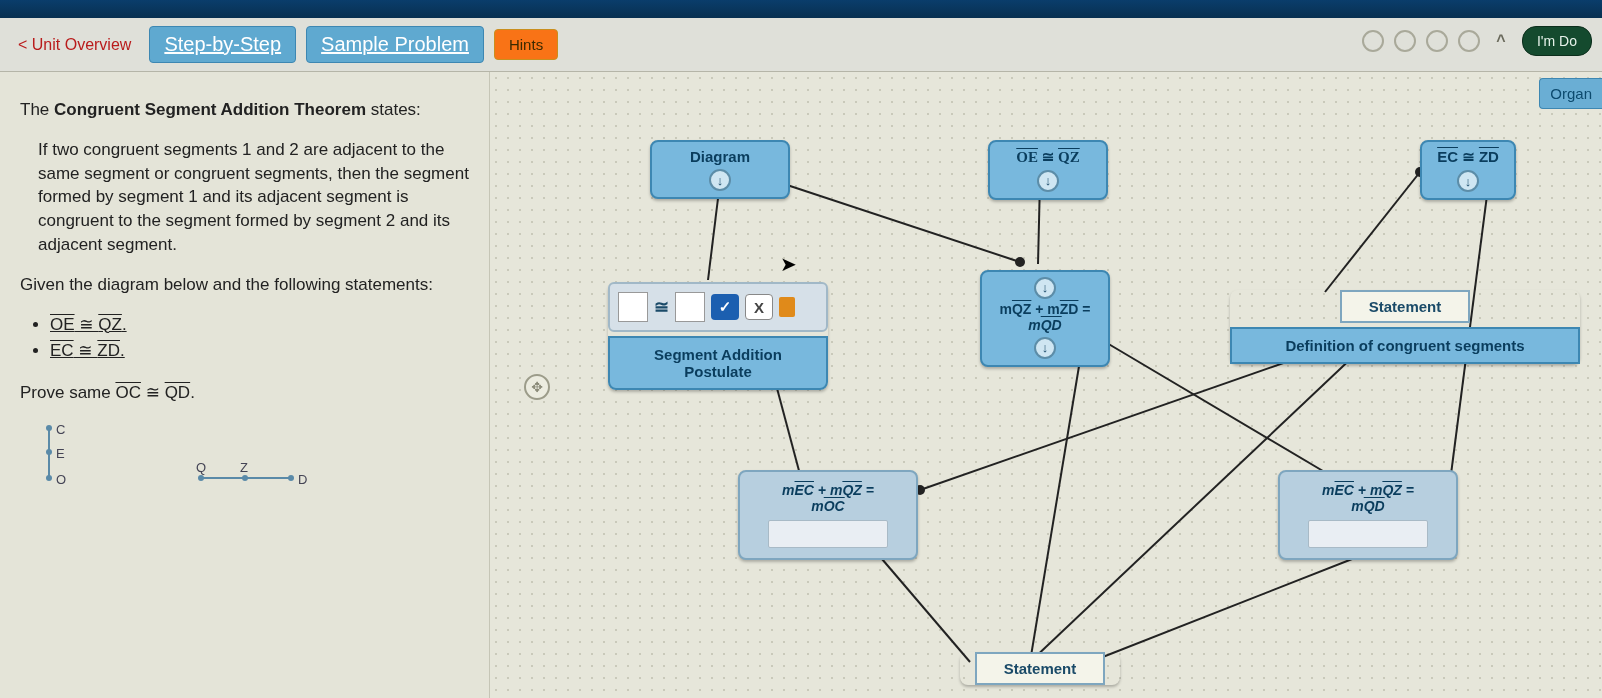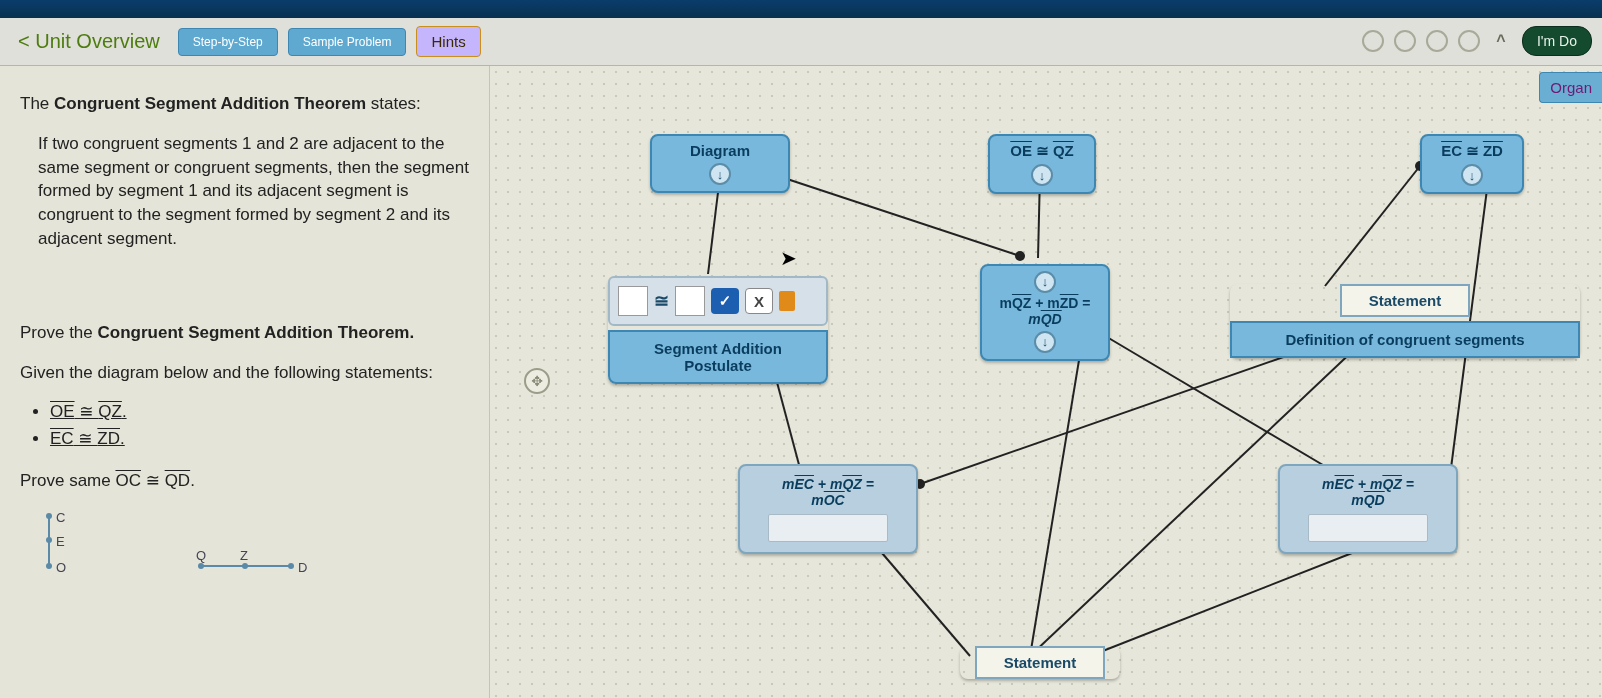--- a/index.html
+++ b/index.html
@@ -1,33 +1,33 @@
 <!DOCTYPE html>
 <html><head>
 <meta charset="utf-8">
 <style>
 * { box-sizing: border-box; margin: 0; padding: 0; }
 body { font-family: "Segoe UI", Arial, sans-serif; background: #e8e8dc; width: 1602px; height: 698px; overflow: hidden; position: relative; }
 .topbar { background: linear-gradient(#0a3d6b,#083050); height: 18px; width: 100%; }
 .toolbar { background: #dfe0d9; padding: 8px 10px; display: flex; align-items: center; gap: 10px; border-bottom: 1px solid #b5b5a8; position: relative; }
-.tb-link { color: #4d7c0f; font-size: 20px; cursor: pointer; padding: 4px 8px; }
-.tb-btn { background: #5fa9d0; color: #fff; border: 1px solid #3d87b2; border-radius: 4px; padding: 6px 14px; font-size: 12px; cursor: pointer; }
-.tb-hints { background: #c4b5fd; color: #3a2a00; border: 1px solid #c98f1e; border-radius: 4px; padding: 6px 14px; font-size: 15px; cursor: pointer; }
+.tb-link { color: #b91c1c; font-size: 16px; cursor: pointer; padding: 4px 8px; }
+.tb-btn { background: #5fa9d0; color: #fff; border: 1px solid #3d87b2; border-radius: 4px; padding: 6px 14px; font-size: 20px; cursor: pointer; text-decoration: underline; }
+.tb-hints { background: #f97316; color: #3a2a00; border: 1px solid #c98f1e; border-radius: 4px; padding: 6px 14px; font-size: 15px; cursor: pointer; }
 .tb-right { position: absolute; right: 10px; top: 8px; display: flex; align-items: center; gap: 10px; }
 .circle { width: 22px; height: 22px; border: 2px solid #a9a99a; border-radius: 50%; }
 .chev { width: 22px; height: 22px; display: flex; align-items: center; justify-content: center; color: #6a6a5c; font-weight: bold; cursor: pointer; }
 .done-btn { background: #144a2e; color: #e6f2ea; border-radius: 14px; padding: 6px 14px; font-size: 14px; cursor: pointer; border: 1px solid #0c2e1c;}
 .main { display: flex; height: calc(100% - 18px - 48px); }
 .left { width: 490px; padding: 10px 20px 10px 20px; background: #e4e4d8; border-right: 1px solid #c5c5b6; font-size: 17px; color: #222; line-height: 1.4; }
 .left p { margin: 16px 0; }
 .left ul { margin: 4px 0 4px 30px; text-decoration: underline; }
 .left li { margin: 3px 0; }
 .over { text-decoration: overline; }
 .canvas { flex: 1; position: relative; background: #e6e6da; background-image: radial-gradient(#c9c9ba 1px, transparent 1px); background-size: 12px 12px; }
-.org-btn { position: absolute; right: 0; top: 6px; background: #6aaed4; color: #701a75; padding: 6px 10px; border-radius: 4px 0 0 4px; font-size: 15px; cursor: pointer; border:1px solid #3d87b2; border-right:none;}
+.org-btn { position: absolute; right: 0; top: 6px; background: #6aaed4; color: #0c4a6e; padding: 6px 10px; border-radius: 4px 0 0 4px; font-size: 15px; cursor: pointer; border:1px solid #3d87b2; border-right:none;}
 .move-icon { position: absolute; left: 34px; top: 302px; width: 26px; height: 26px; border: 2px solid #9c9c8a; border-radius: 50%; background: #ecece0; display:flex; align-items:center; justify-content:center; color:#8a8a78; font-size:14px; cursor: grab;}
 .node { position: absolute; border-radius: 8px; text-align: center; font-size: 15px; font-weight: 600; color: #0a3d5d; box-shadow: 0 2px 3px rgba(0,0,0,.25); }
 .node-dark { background: #78b8dd; border: 2px solid #3d87b2; padding: 6px 14px; }
 .node-light { background: #b7cfdf; border: 2px solid #7ea6bf; padding: 10px 14px; }
 .node-white { background: #f4f4ea; border: 2px solid #7ea6bf; padding: 6px 14px; font-weight:600; color:#1a4a68;}
 .port { width: 22px; height: 22px; background: #cfe6f2; border: 2px solid #5c8da8; border-radius: 50%; display: inline-flex; align-items: center; justify-content: center; font-size: 13px; color: #1a4a68; margin-top: 4px; }
 .node-inputbox { background:#d6e0e8; border:2px solid #a1b8c7; border-radius:6px; padding:8px; display:flex; align-items:center; gap:6px; }
 .sq { width:30px; height:30px; background:#fff; border:1px solid #999; }
 .cong { font-size:18px; color:#1a4a68; }
 .chk { width:28px; height:26px; background:#1c5fb0; color:#fff; border-radius:4px; display:flex; align-items:center; justify-content:center; font-weight:bold; cursor:pointer; }
@@ -61,23 +61,20 @@
     <span class="done-btn">I'm Do</span>
   </div>
 </div>
 
 <div class="main">
   <div class="left">
     <p>
       <span>The </span><b>Congruent Segment Addition Theorem</b><span> states:</span>
     </p>
     <p style="margin-left:18px; margin-top:8px;">If two congruent segments 1 and 2 are adjacent to the same segment or congruent segments, then the segment formed by segment 1 and its adjacent segment is congruent to the segment formed by segment 2 and its adjacent segment.</p>
-    <p style="margin-top:70px;">
-      <span>Prove the </span><b>Congruent Segment Addition Theorem.</b>
-    </p>
     <p style="margin-top:6px;">Given the diagram below and the following statements:</p>
     <ul>
       <li><span class="over">OE</span><span> ≅ </span><span class="over">QZ</span><span>.</span></li>
       <li><span class="over">EC</span><span> ≅ </span><span class="over">ZD</span><span>.</span></li>
     </ul>
     <p style="margin-top:18px;">
       <span>Prove same </span><span class="over">OC</span><span> ≅ </span><span class="over">QD</span><span>.</span>
     </p>
     <div class="geom">
       <div class="lnv" style="left:28px; top:2px; height:52px;"></div>
@@ -125,25 +122,25 @@
         <circle cx="868" cy="280" r="5" fill="#222"></circle>
       <circle cx="430" cy="418" r="5" fill="#222"></circle>
         <circle cx="865" cy="418" r="5" fill="#222"></circle>
         <circle cx="960" cy="410" r="5" fill="#222"></circle>
     </svg>
 
     <div class="node node-dark" style="left:160px; top:68px; width:140px;">
       <div>Diagram</div>
       <div class="port">↓</div>
     </div>
-    <div class="node node-dark" style="left:498px; top:68px; width:108px;">
+    <div class="node node-dark" style="left:498px; top:68px; width:120px;font-family:Liberation Serif, serif;">
       <div><span class="over">OE</span><span> ≅ </span><span class="over">QZ</span></div>
       <div class="port">↓</div>
     </div>
-    <div class="node node-dark" style="left:930px; top:68px; width:104px;">
+    <div class="node node-dark" style="left:930px; top:68px; width:96px;">
       <div><span class="over">EC</span><span> ≅ </span><span class="over">ZD</span></div>
       <div class="port">↓</div>
     </div>
 
     <div class="node" style="left:118px; top:210px; width:220px;">
       <div class="node-inputbox">
         <div class="sq"></div>
         <span class="cong">≅</span>
         <div class="sq"></div>
         <div class="chk">✓</div>

